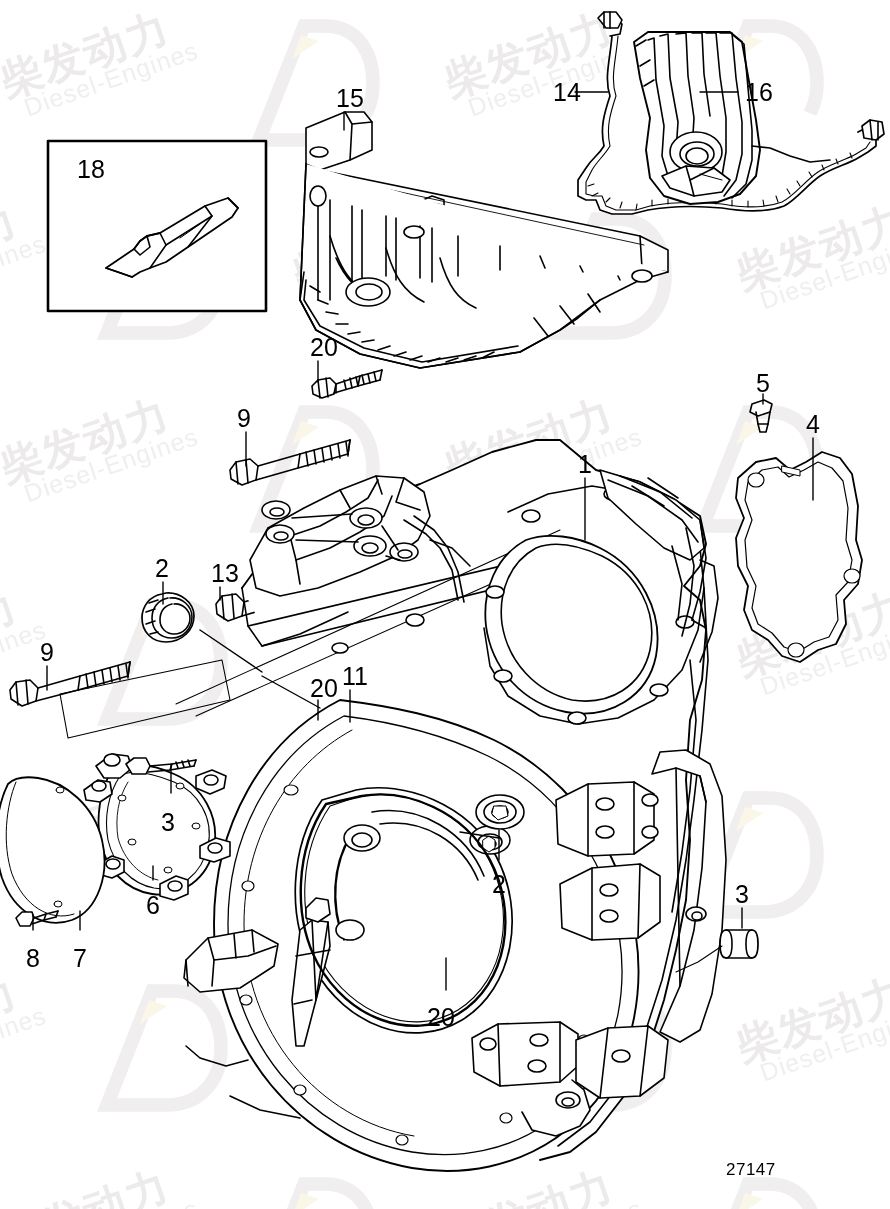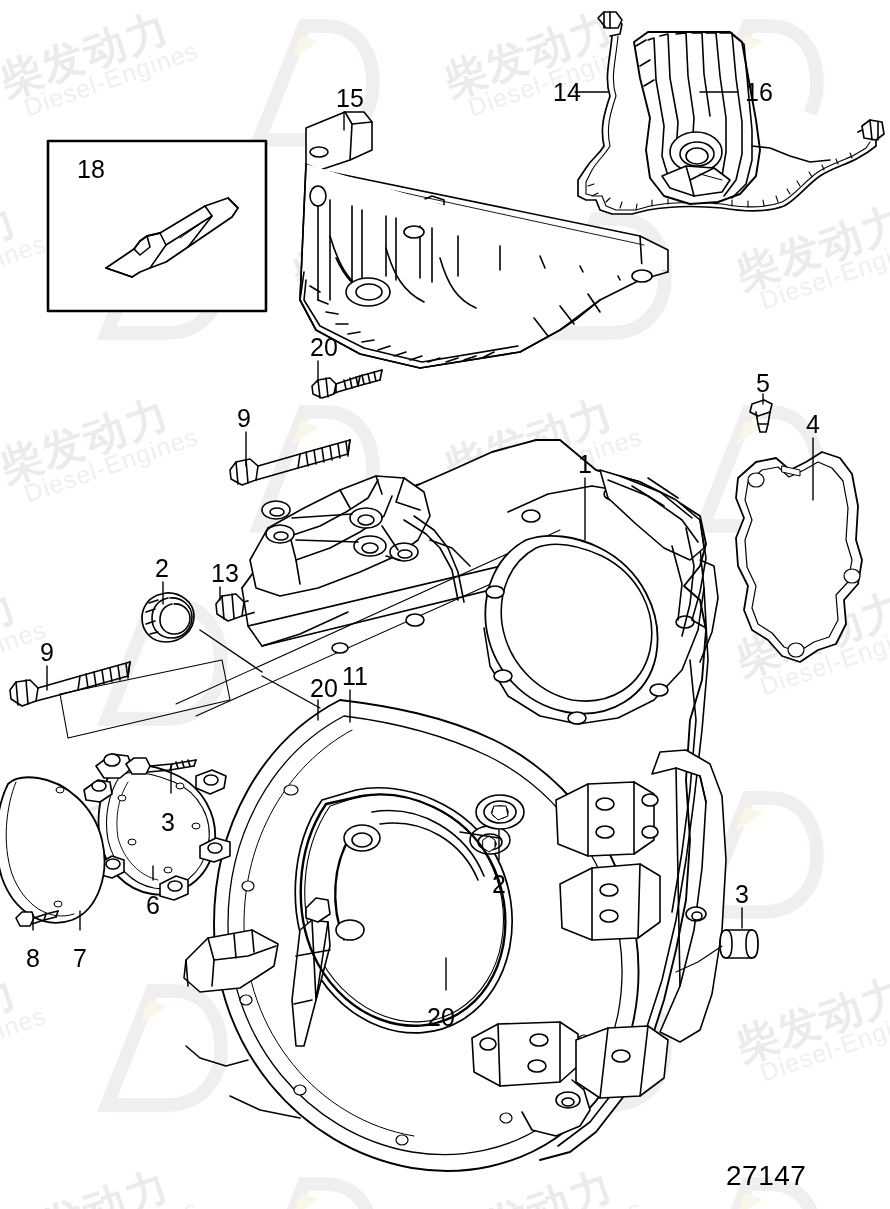--- a/index.html
+++ b/index.html
@@ -67,21 +67,21 @@
     font-family:"Liberation Sans","DejaVu Sans",sans-serif;
     font-size:25px;
     color:#000000;
     line-height:1;
     white-space:nowrap;
   }
   .diagnum{
     position:absolute;
     z-index:4;
     font-family:"Liberation Sans","DejaVu Sans",sans-serif;
-    font-size:28px;
+    font-size:17px;
     color:#000;
     letter-spacing:0.5px;
   }
 </style>
 </head>
 <body>
 
 <div id="page">
 
   <div id="watermark">

